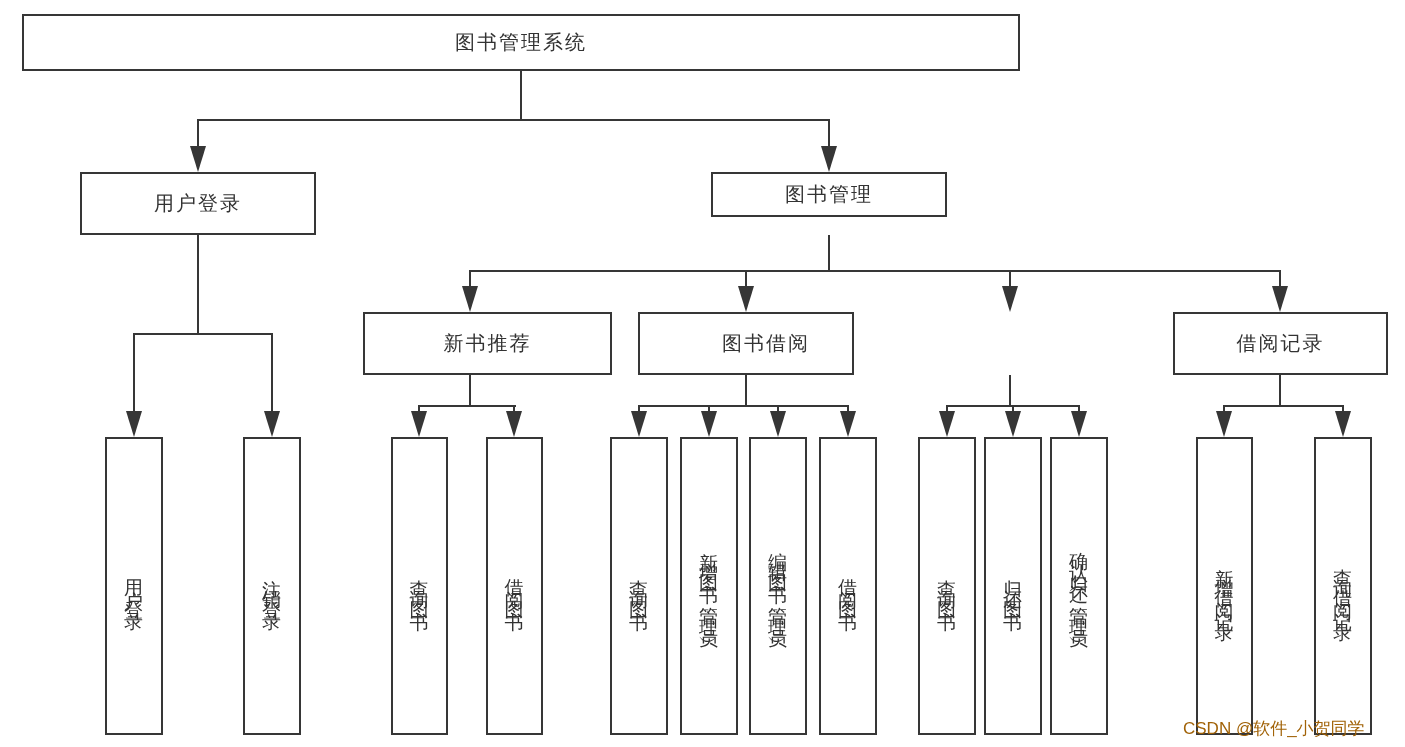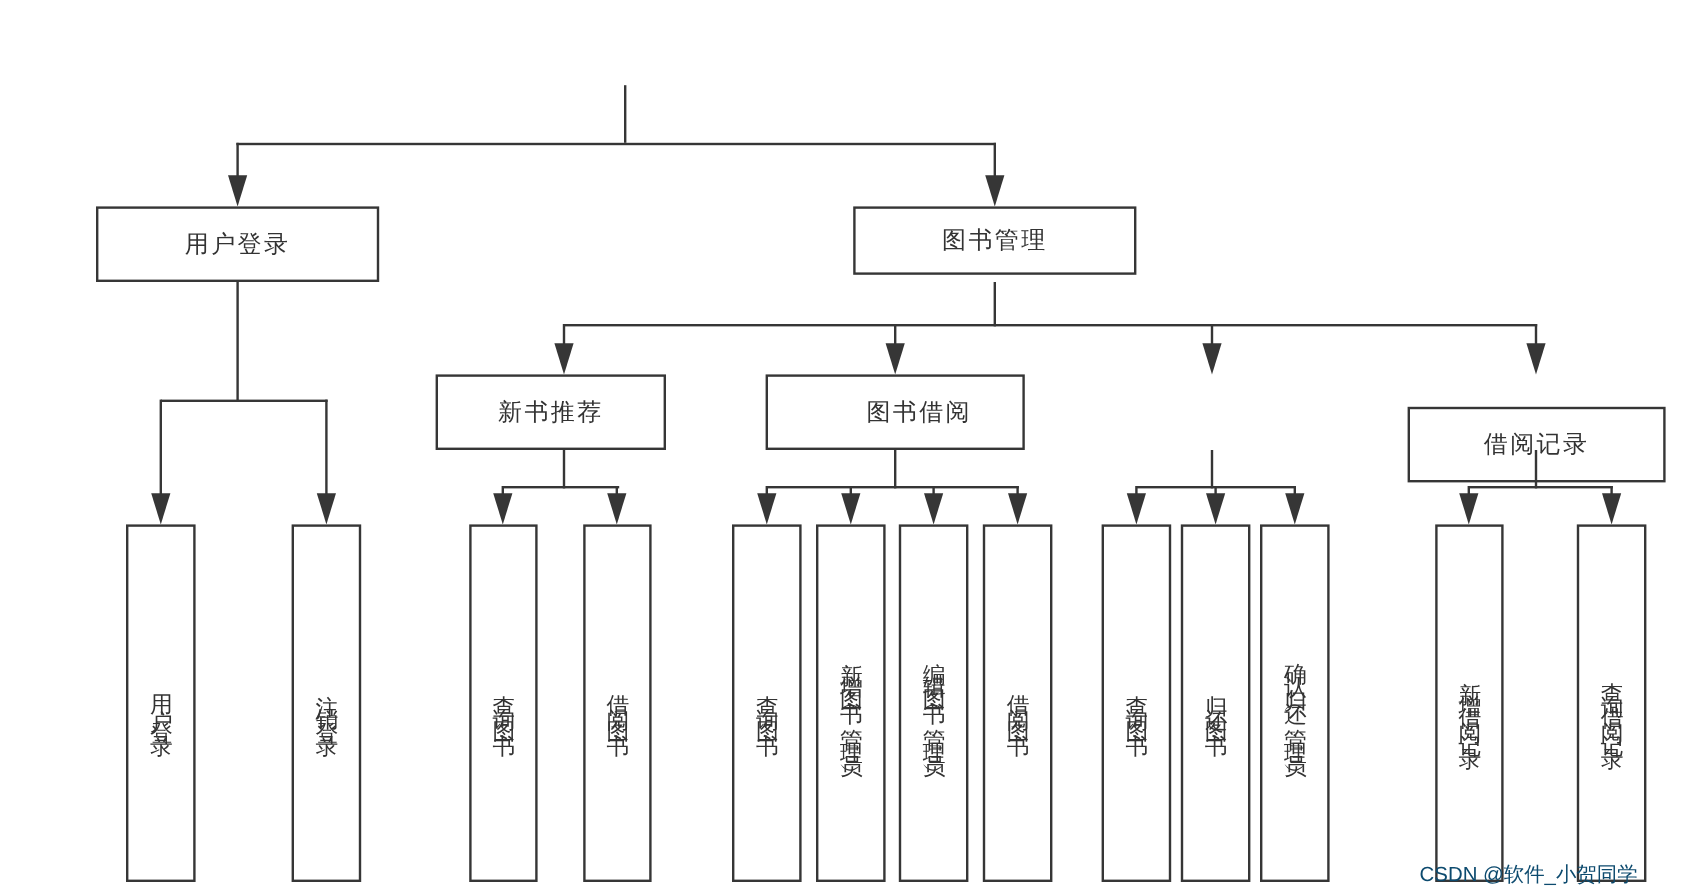--- a/index.html
+++ b/index.html
@@ -19,60 +19,61 @@
   .hline,.vline{position:absolute;background:#363636;}
   .hline{height:2px;}
   .vline{width:2px;}
   .arrow{
     position:absolute;width:0;height:0;
     border-left:8px solid transparent;border-right:8px solid transparent;
     border-top:26px solid #363636;
   }
   .watermark{
     position:absolute;left:1183px;top:717px;z-index:10;
-    font-size:17px;color:#0c4a6e;letter-spacing:0;white-space:nowrap;
+    font-size:17px;color:#a16207;letter-spacing:0;white-space:nowrap;
   }
 </style>
 </head>
 <body>
 
 <div class="stage">
 
+  <div class="box" style="left:22px;top:14px;width:998px;height:57px;">图书管理系统</div>
 
   <div class="vline" style="left:520px;top:71px;height:48px;"></div>
   <div class="hline" style="left:197px;top:119px;width:633px;"></div>
   <div class="vline" style="left:197px;top:119px;height:40px;"></div>
   <div class="arrow" style="left:190px;top:146px;"></div>
   <div class="vline" style="left:828px;top:119px;height:40px;"></div>
   <div class="arrow" style="left:821px;top:146px;"></div>
 
   <div class="box" style="left:80px;top:172px;width:236px;height:63px;">用户登录</div>
-  <div class="box" style="left:711px;top:172px;width:236px;height:57px;">图书管理</div>
+  <div class="box" style="left:711px;top:172px;width:236px;height:45px;">图书管理</div>
 
   <div class="vline" style="left:197px;top:235px;height:100px;"></div>
   <div class="hline" style="left:134px;top:333px;width:139px;"></div>
   <div class="vline" style="left:133px;top:333px;height:90px;"></div>
   <div class="arrow" style="left:126px;top:411px;"></div>
   <div class="vline" style="left:271px;top:333px;height:90px;"></div>
   <div class="arrow" style="left:264px;top:411px;"></div>
 
   <div class="vline" style="left:828px;top:235px;height:37px;"></div>
   <div class="hline" style="left:470px;top:270px;width:811px;"></div>
   <div class="vline" style="left:469px;top:270px;height:30px;"></div>
   <div class="arrow" style="left:462px;top:286px;"></div>
   <div class="vline" style="left:745px;top:270px;height:30px;"></div>
   <div class="arrow" style="left:738px;top:286px;"></div>
   <div class="vline" style="left:1009px;top:270px;height:30px;"></div>
   <div class="arrow" style="left:1002px;top:286px;"></div>
   <div class="vline" style="left:1279px;top:270px;height:30px;"></div>
   <div class="arrow" style="left:1272px;top:286px;"></div>
 
-  <div class="box" style="left:363px;top:312px;width:192px;height:63px;">新书推荐</div>
+  <div class="box" style="left:363px;top:312px;width:249px;height:63px;">新书推荐</div>
   <div class="box" style="left:638px;top:312px;width:216px;height:63px;padding-left:40px;">图书借阅</div>
-  <div class="box" style="left:1173px;top:312px;width:215px;height:63px;margin-top:27px;">借阅记录</div>
+  <div class="box" style="left:1173px;top:312px;width:215px;height:63px;">借阅记录</div>
 
   <div class="vline" style="left:469px;top:375px;height:32px;"></div>
   <div class="hline" style="left:419px;top:405px;width:97px;"></div>
   <div class="vline" style="left:418px;top:405px;height:20px;"></div>
   <div class="arrow" style="left:411px;top:411px;"></div>
   <div class="vline" style="left:513px;top:405px;height:20px;"></div>
   <div class="arrow" style="left:506px;top:411px;"></div>
 
   <div class="vline" style="left:745px;top:375px;height:32px;"></div>
   <div class="hline" style="left:639px;top:405px;width:210px;"></div>

